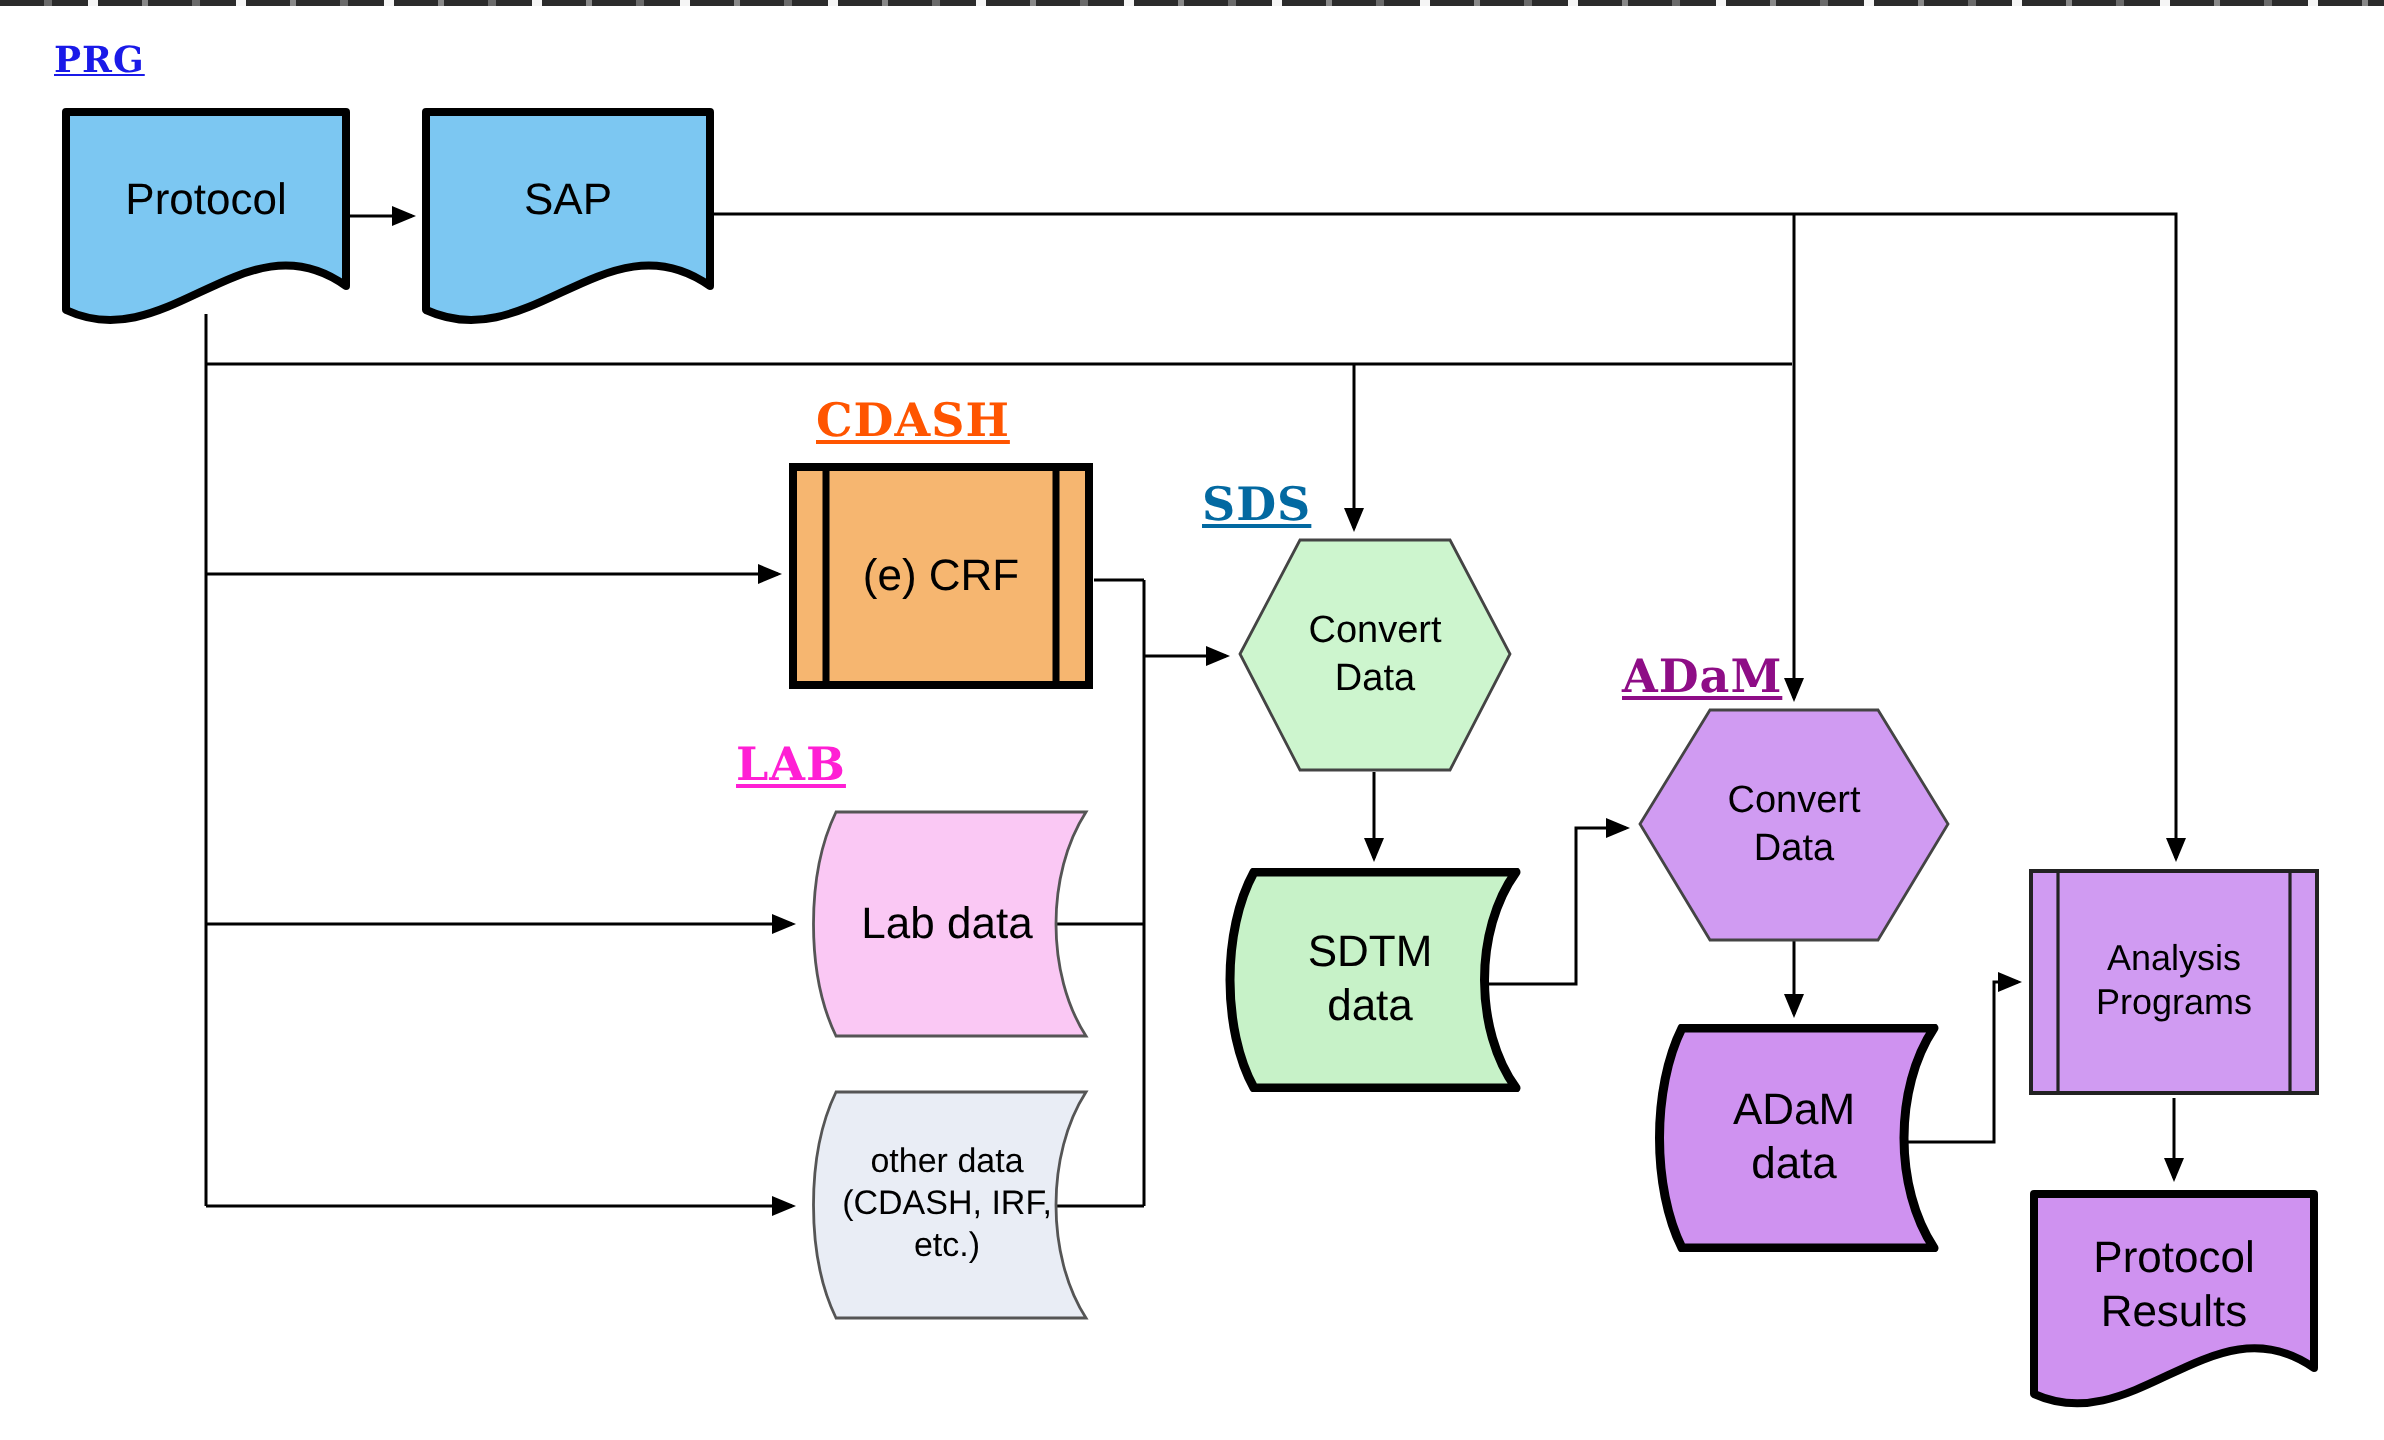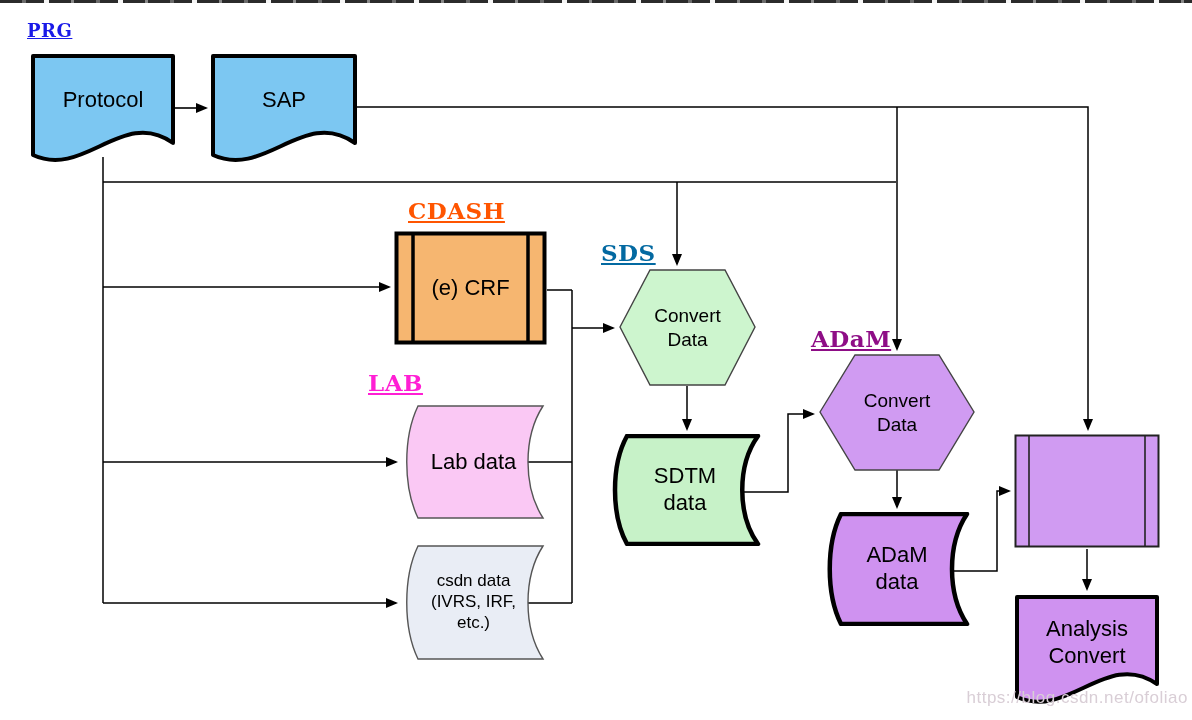--- a/index.html
+++ b/index.html
@@ -90,21 +90,21 @@
     <svg width="143" height="116" viewBox="0 0 143 116">
       <path d="M16,2 L141,2 C 121,33 121,83 141,114 L16,114 C 1,83 1,33 16,2 Z" stroke="#555" stroke-width="1.4" fill="#fac8f4"></path>
     </svg>
     <div class="nlabel f22">Lab data</div>
   </div>
 
   <div class="node" style="left:402px;top:544px;width:143px;height:117px;">
     <svg width="143" height="117" viewBox="0 0 143 117">
       <path d="M16,2 L141,2 C 121,33 121,84 141,115 L16,115 C 1,84 1,33 16,2 Z" stroke="#555" stroke-width="1.4" fill="#e9edf5"></path>
     </svg>
-    <div class="nlabel f17" style="left:18px;right:18px;">csdn data (IVRS, IRF, etc.)</div>
+    <div class="nlabel f17" style="left:18px;right:18px;">other data (CDASH, IRF, etc.)</div>
   </div>
 
   <div class="node" style="left:619px;top:269px;width:137px;height:117px;">
     <svg width="137" height="117" viewBox="0 0 137 117">
       <polygon points="1,58 31,1 106,1 136,58 106,116 31,116" stroke="#444" stroke-width="1.4" fill="#cdf5ce"></polygon>
     </svg>
     <div class="nlabel f19" style="left:28px;right:28px;">Convert Data</div>
   </div>
 
   <div class="node" style="left:609px;top:434px;width:152px;height:112px;">
@@ -127,23 +127,23 @@
     </svg>
     <div class="nlabel f21" style="left:26px;right:26px;">ADaM data</div>
   </div>
 
   <div class="node" style="left:1014px;top:434px;width:146px;height:114px;">
     <svg width="146" height="114" viewBox="0 0 146 114">
       <rect x="1.5" y="1.5" width="143" height="111" stroke="#222" stroke-width="2" fill="#d09bf2"></rect>
       <line x1="15" y1="2" x2="15" y2="112" stroke="#222" stroke-width="1.6"></line>
       <line x1="131" y1="2" x2="131" y2="112" stroke="#222" stroke-width="1.6"></line>
     </svg>
+    <div class="nlabel f18" style="left:24px;right:24px;">Analysis Programs</div>
   </div>
 
   <div class="node" style="left:1014px;top:594px;width:146px;height:113px;">
     <svg width="146" height="113" viewBox="0 0 146 113">
       <path d="M3,3 L143,3 L143,90 C 93,55 54,126 3,103 Z" stroke="#000" stroke-width="4" stroke-linejoin="round" fill="#cf92f0"></path>
     </svg>
-    <div class="nlabel f21" style="bottom:16px;left:20px;right:20px;">Analysis Convert</div>
+    <div class="nlabel f21" style="bottom:16px;left:20px;right:20px;">Protocol Results</div>
   </div>
 
-  <div class="watermark">https://blog.csdn.net/ofoliao</div>
 </div>
 
 </body></html>

